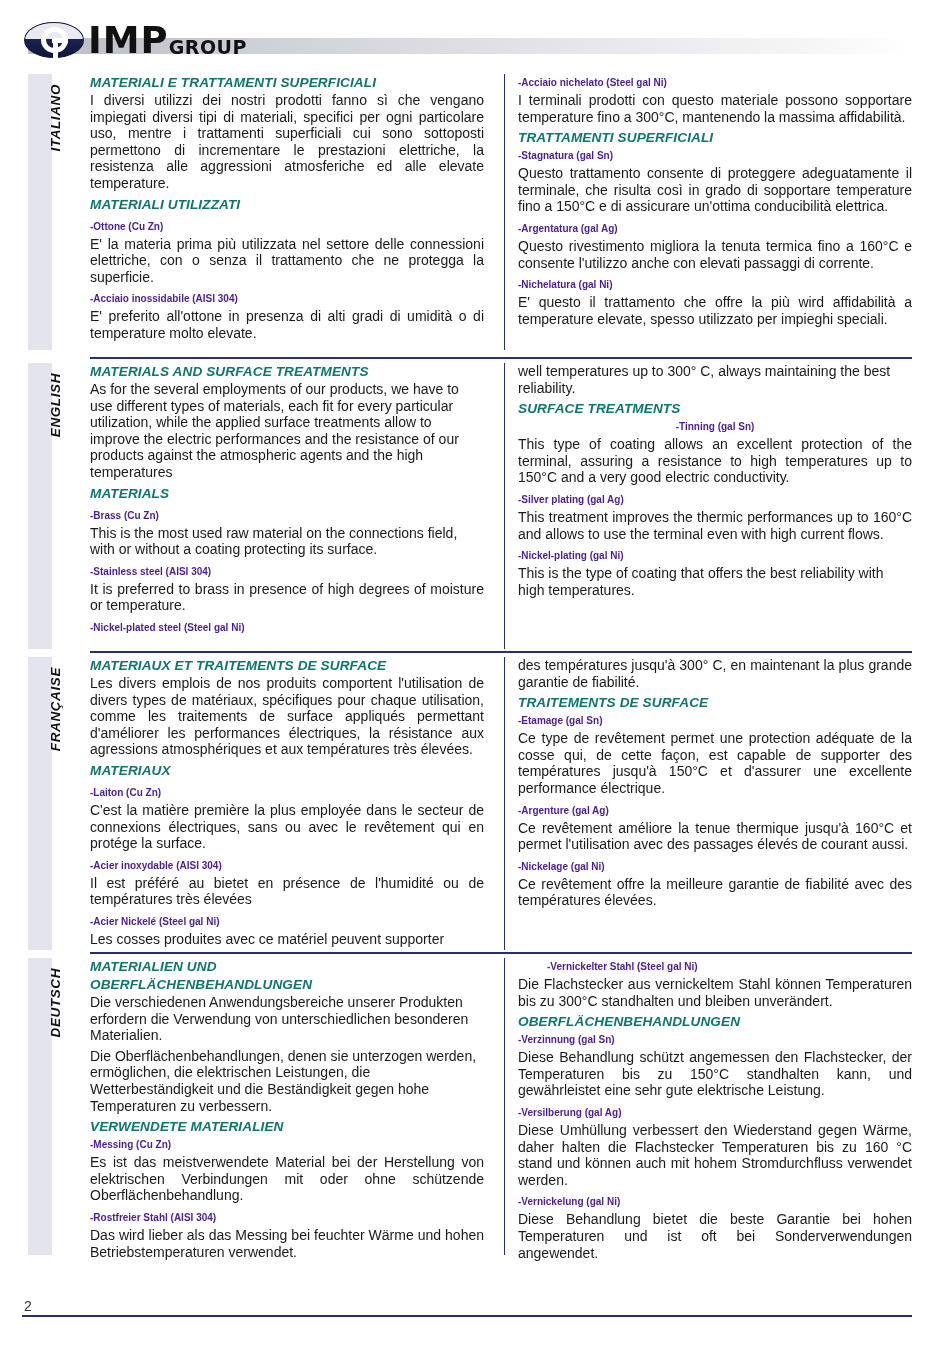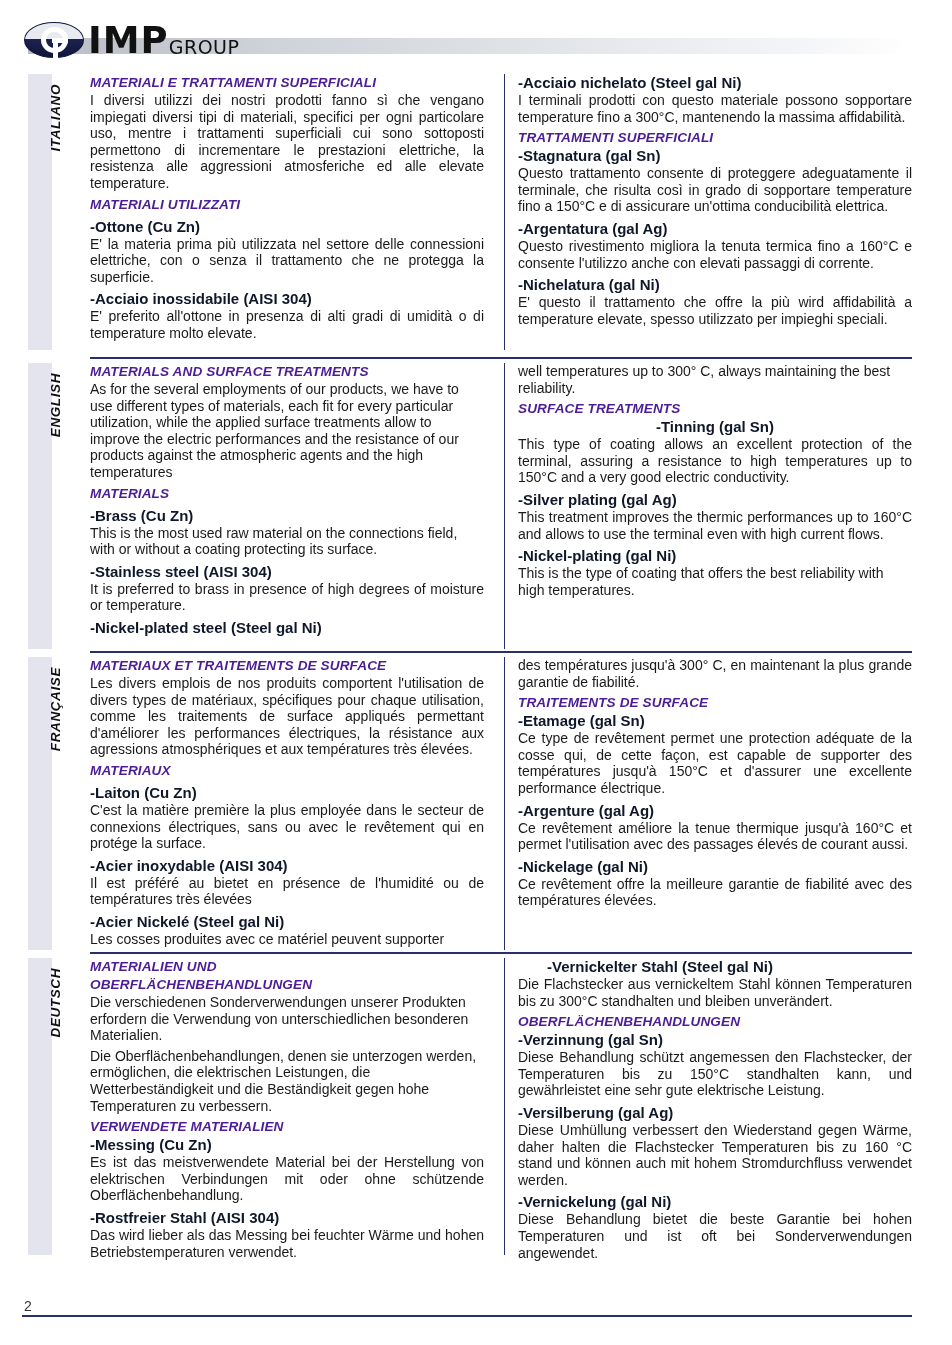--- a/index.html
+++ b/index.html
@@ -85,21 +85,21 @@
     font-weight: bold;
     font-size: 37px;
     letter-spacing: 1px;
     color: #111111;
     line-height: 1;
     position: relative;
     top: -1px;
   }
   .logo-group {
     font-family: "DejaVu Sans", sans-serif;
-    font-weight: normal;
+    font-weight: bold;
     font-size: 19px;
     letter-spacing: 0.5px;
     color: #111111;
     line-height: 1;
     position: relative;
     top: -3px;
   }
 
   
   .section {
@@ -155,29 +155,29 @@
     width: 0;
     border-left: 1px solid #27306b;
   }
 
   h2.head {
     margin: 0 0 1px 0;
     font-style: italic;
     font-weight: bold;
     font-size: 13.6px;
     line-height: 17px;
-    color: #4c1d95;
+    color: #0f766e;
     letter-spacing: 0.1px;
   }
   h3.sub {
     margin: 5px 0 1px 0;
     font-weight: bold;
-    font-size: 15px;
+    font-size: 10px;
     line-height: 17px;
-    color: #0f172a;
+    color: #4c1d95;
   }
   p.body {
     margin: 0 0 4px 0;
     font-size: 14px;
     line-height: 16.6px;
     color: #1a1a1a;
     text-align: justify;
   }
   p.body.ragged {
     text-align: left;
@@ -314,21 +314,21 @@
   <div class="section" style="top:952px; height:305px;">
     <div class="sec-rule"></div>
     <div class="tab" style="height:297px;">
       <span class="tab-text">DEUTSCH</span>
     </div>
     <div class="divider" style="height:297px;"></div>
     <div class="cols">
       <div class="col">
         <h2 class="head">MATERIALIEN UND</h2>
         <h2 class="head">OBERFLÄCHENBEHANDLUNGEN</h2>
-        <p class="body ragged">Die verschiedenen Sonderverwendungen unserer Produkten erfordern die Verwendung von unterschiedlichen besonderen Materialien.</p>
+        <p class="body ragged">Die verschiedenen Anwendungsbereiche unserer Produkten erfordern die Verwendung von unterschiedlichen besonderen Materialien.</p>
         <p class="body ragged">Die Oberflächenbehandlungen, denen sie unterzogen werden, ermöglichen, die elektrischen Leistungen, die Wetterbeständigkeit und die Beständigkeit gegen hohe Temperaturen zu verbessern.</p>
         <h2 class="head">VERWENDETE MATERIALIEN</h2>
         <h3 class="sub" style="margin-top:1px;">-Messing (Cu Zn)</h3>
         <p class="body">Es ist das meistverwendete Material bei der Herstellung von elektrischen Verbindungen mit oder ohne schützende Oberflächenbehandlung.</p>
         <h3 class="sub">-Rostfreier Stahl (AISI 304)</h3>
         <p class="body">Das wird lieber als das Messing bei feuchter Wärme und hohen Betriebstemperaturen verwendet.</p>
       </div>
       <div class="col">
         <h3 class="sub" style="margin-top:0;margin-left:29px;">-Vernickelter Stahl (Steel gal Ni)</h3>
         <p class="body">Die Flachstecker aus vernickeltem Stahl können Temperaturen bis zu 300°C standhalten und bleiben unverändert.</p>

